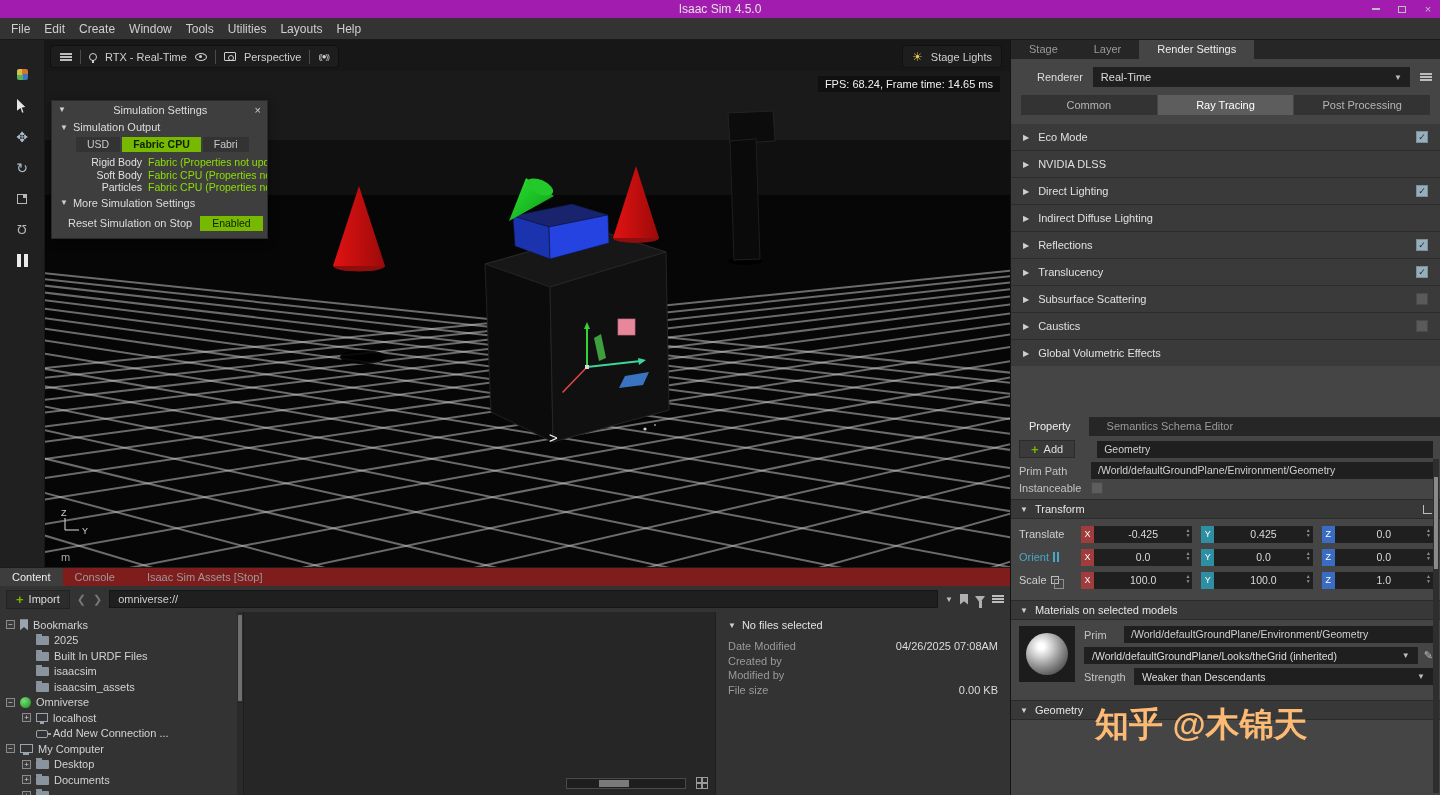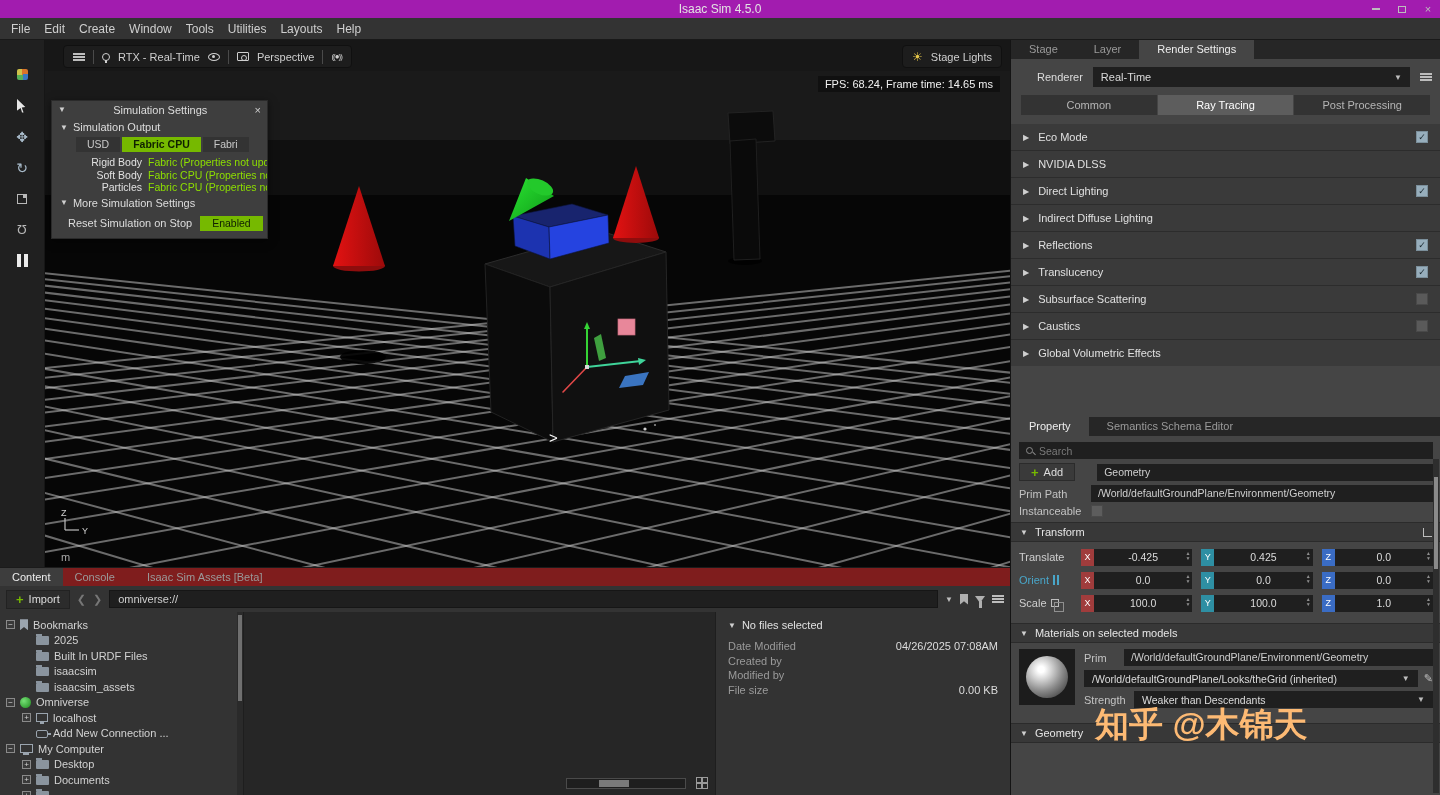--- a/index.html
+++ b/index.html
@@ -31,21 +31,21 @@
   .ic-scale { width:10px; height:10px; border:1.5px solid #b8b8b8; position:relative; }
   .ic-scale::after { content:''; position:absolute; right:-1px; top:-1px; width:4px; height:4px; background:#b8b8b8; }
   .ic-magnet { display:inline-block; transform:rotate(180deg); color:#b8b8b8; font-size:13px; }
   .ic-pause { width:11px; height:13px; border-left:4px solid #ececec; border-right:4px solid #ececec; }
 
   
   .viewport { position:absolute; left:45px; top:40px; width:965px; height:527px; background:#181818; overflow:hidden; }
   .vp-topstrip { position:absolute; left:0; top:0; width:100%; height:31px; background:rgba(22,22,22,0.55); }
   .vp-group { position:absolute; top:5px; height:23px; background:rgba(30,30,30,0.92); border:1px solid #101010;
               border-radius:4px; display:flex; align-items:center; gap:8px; padding:0 9px; color:#cfcfcf; font-size:11px; }
-  .vp-left { left:18px; }
+  .vp-left { left:5px; }
   .vp-right { right:8px; }
   .vdiv { width:1px; height:14px; background:#4a4a4a; }
   .ham { width:12px; height:8px; border-top:2px solid #bdbdbd; border-bottom:2px solid #bdbdbd; position:relative; }
   .ham::after { content:''; position:absolute; left:0; right:0; top:1px; height:2px; background:#bdbdbd; }
   .ic-lamp { width:8px; height:8px; border:1.5px solid #cfcfcf; border-radius:50%; position:relative; }
   .ic-lamp::after { content:''; position:absolute; left:2px; bottom:-3px; width:2px; height:3px; background:#cfcfcf; }
   .ic-eye { width:12px; height:8px; border:1.2px solid #cfcfcf; border-radius:50%; position:relative; }
   .ic-eye::after { content:''; position:absolute; left:3.5px; top:1.5px; width:3px; height:3px; border-radius:50%; background:#cfcfcf; }
   .ic-camera { width:12px; height:9px; border:1.2px solid #cfcfcf; border-radius:1px; position:relative; }
   .ic-camera::after { content:''; position:absolute; left:3px; top:1.5px; width:4px; height:4px; border:1px solid #cfcfcf; border-radius:50%; }
@@ -476,24 +476,20 @@
         <span class="lbl">Global Volumetric Effects</span>
       </div>
     </div>
 
   <div class="property-panel">
     <div class="tabstrip">
         <div class="tab active">Property</div>
         <div class="tab">Semantics Schema Editor</div>
       </div>
 
-    <div class="pp-search">
-      <span class="ic-mag"></span>
-      <input placeholder="Search" style="">
-    </div>
 
     <div class="pp-addrow">
       <span class="add-btn">
         <span class="plus-g">+</span>
         <span>Add</span>
       </span>
       <span class="field grow">Geometry</span>
     </div>
 
     <div class="pp-row">
@@ -634,21 +630,21 @@
 
   <div class="rp-scrollbar">
     <div class="rp-thumb"></div>
   </div>
 </div>
 
 <div class="bottom-panel">
   <div class="bp-tabs">
       <div class="bp-tab active">Content</div>
       <div class="bp-tab">Console</div>
-      <div class="bp-tab" style="margin-left: 8px;">Isaac Sim Assets [Beta]</div>
+      <div class="bp-tab" style="margin-left: 8px;">Isaac Sim Assets [Stop]</div>
     </div>
 
   <div class="bp-toolbar">
     <span class="import-btn">
       <span class="plus-g">+</span>
       <span>Import</span>
     </span>
     <span class="nav-ch">❮</span>
     <span class="nav-ch">❯</span>
     <input class="path-field" value="omniverse://" style="">

